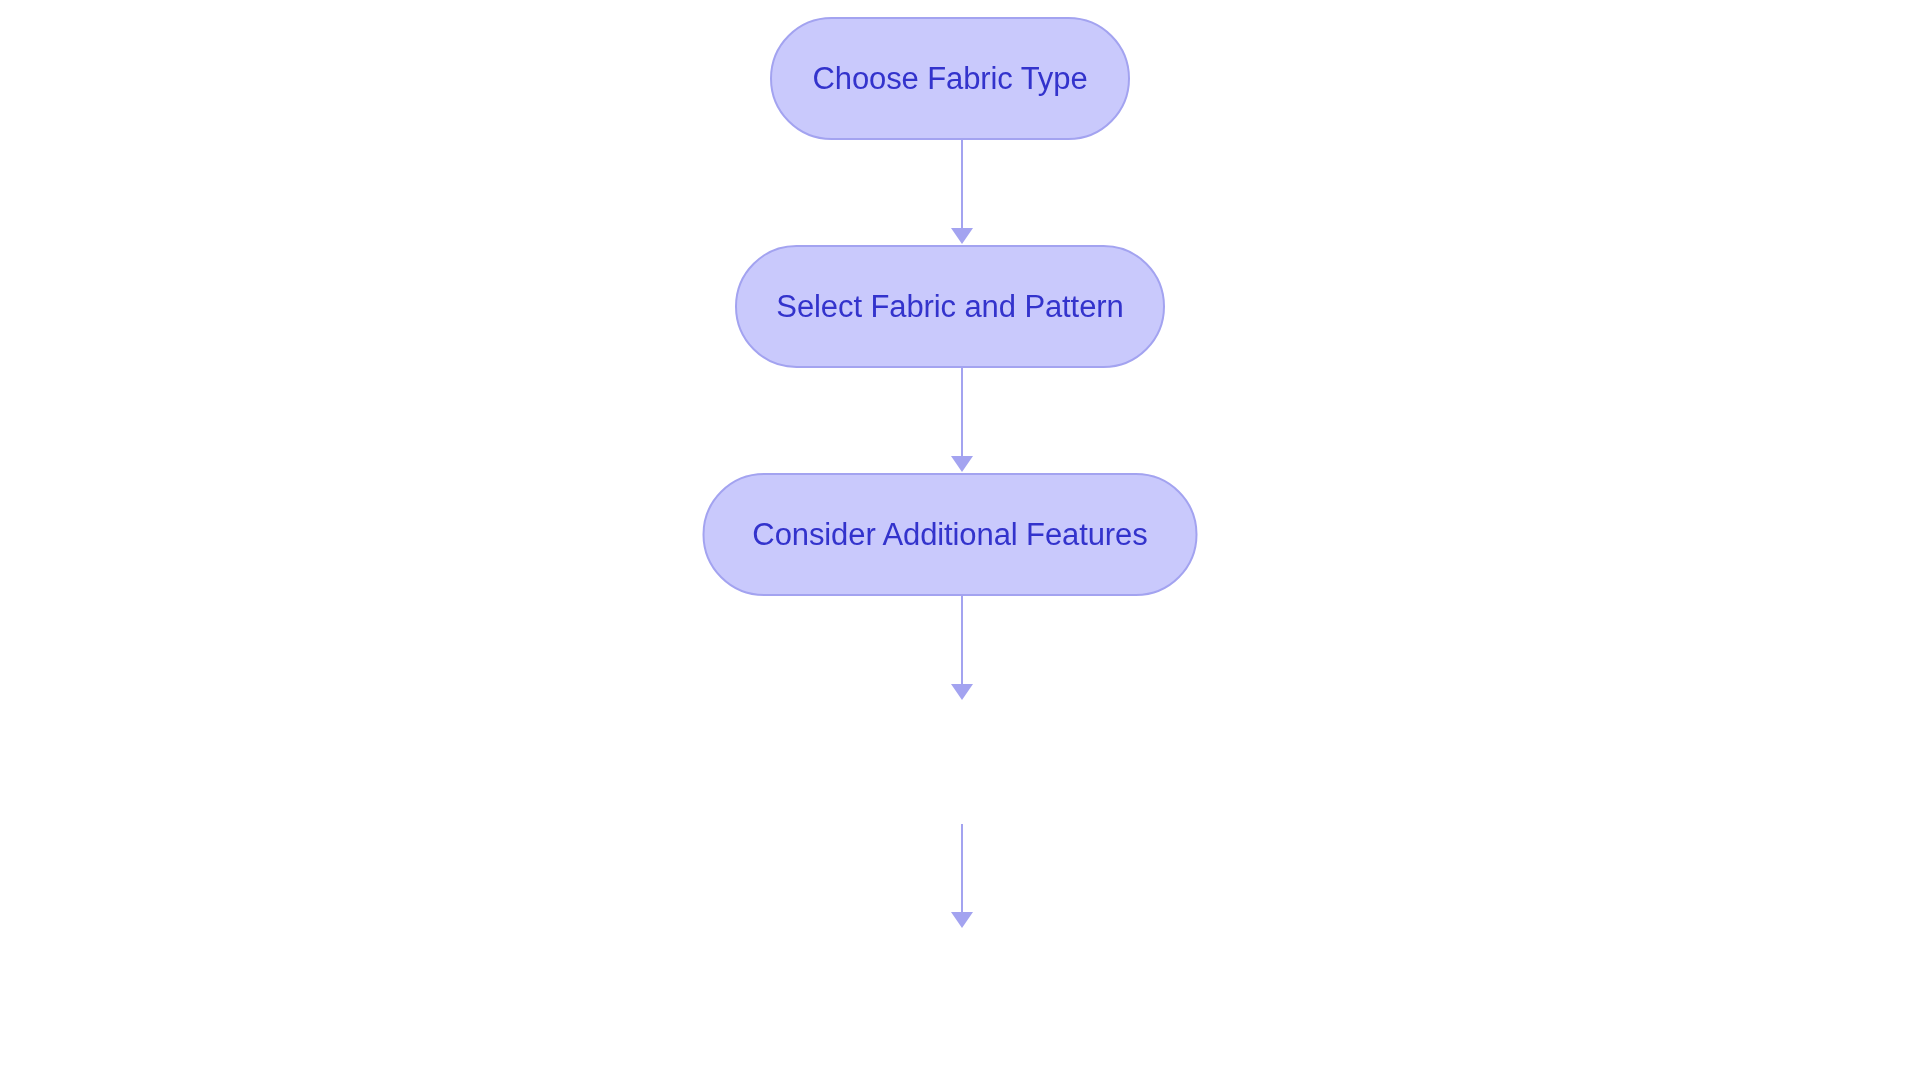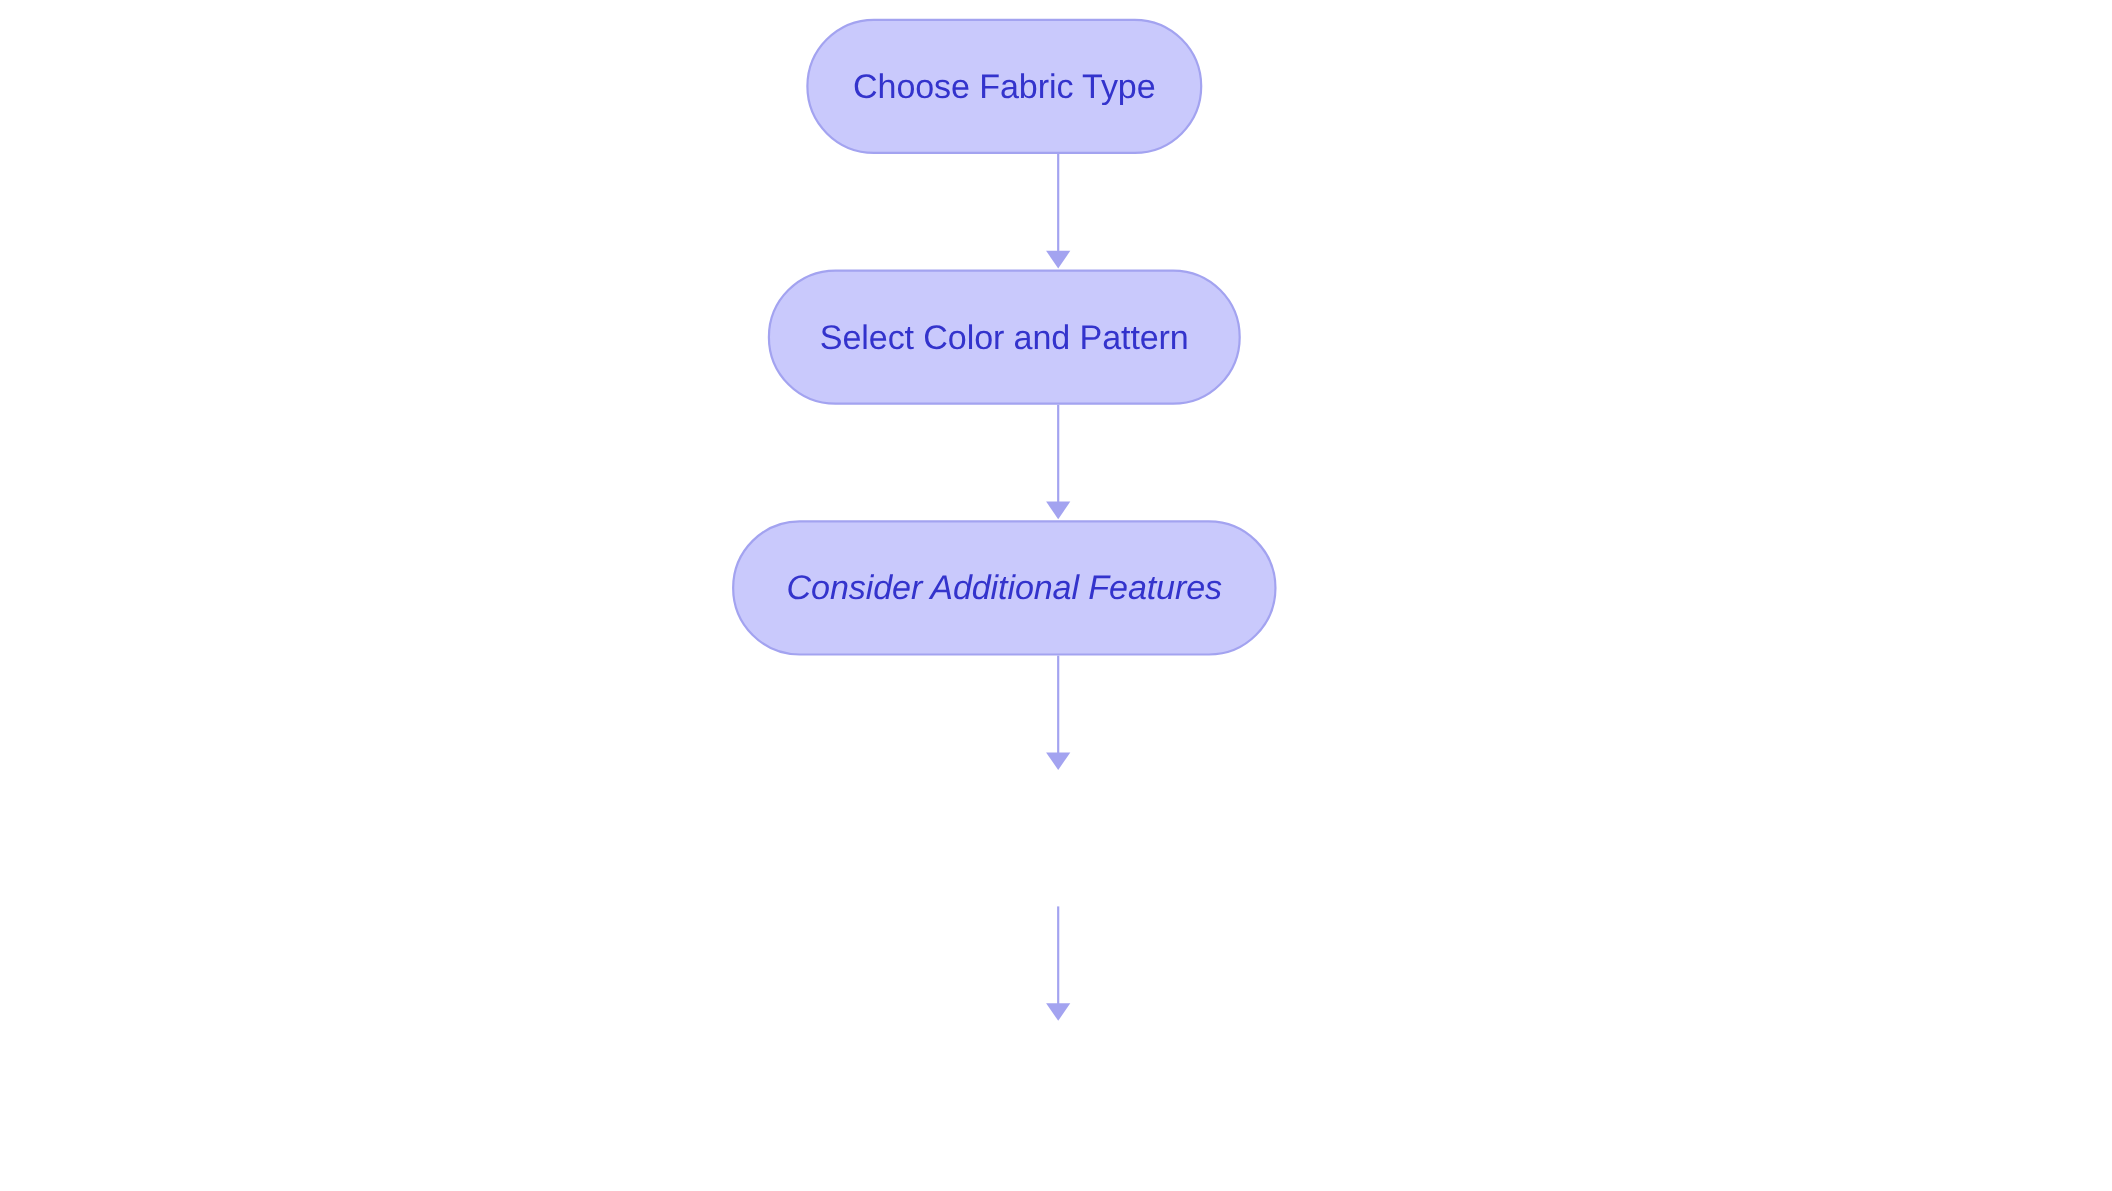--- a/index.html
+++ b/index.html
@@ -23,21 +23,21 @@
     position: absolute;
     box-sizing: border-box;
     display: flex;
     align-items: center;
     justify-content: center;
     background: #c9c9fc;
     border: 2px solid #a3a3f0;
     border-radius: 999px;
     height: 123px;
     transform: translateX(-50%);
-    left: 913px;
+    left: 950px;
   }
   .flow-node-label {
     color: #3333cc;
     font-family: "Liberation Sans", sans-serif;
     font-size: 31px;
     font-weight: 400;
     line-height: 1;
     letter-spacing: -0.1px;
     white-space: nowrap;
     text-align: center;
@@ -85,22 +85,22 @@
       <line x1="13" y1="0" x2="13" y2="89" stroke="#a3a3f0" stroke-width="2"></line>
       <polygon points="2,88 24,88 13,104" fill="#a3a3f0"></polygon>
     </svg>
   </div>
 
   <div class="flow-node" style="top:17px;width:360px;">
     <span class="flow-node-label">Choose Fabric Type</span>
   </div>
 
   <div class="flow-node" style="top:245px;width:430px;">
-    <span class="flow-node-label">Select Color and Pattern</span>
+    <span class="flow-node-label">Select Fabric and Pattern</span>
   </div>
 
-  <div class="flow-node" style="top:473px;width:495px;font-style:italic;">
+  <div class="flow-node" style="top:473px;width:495px;">
     <span class="flow-node-label">Consider Additional Features</span>
   </div>
 
 
 
 </div>
 
 </body></html>

